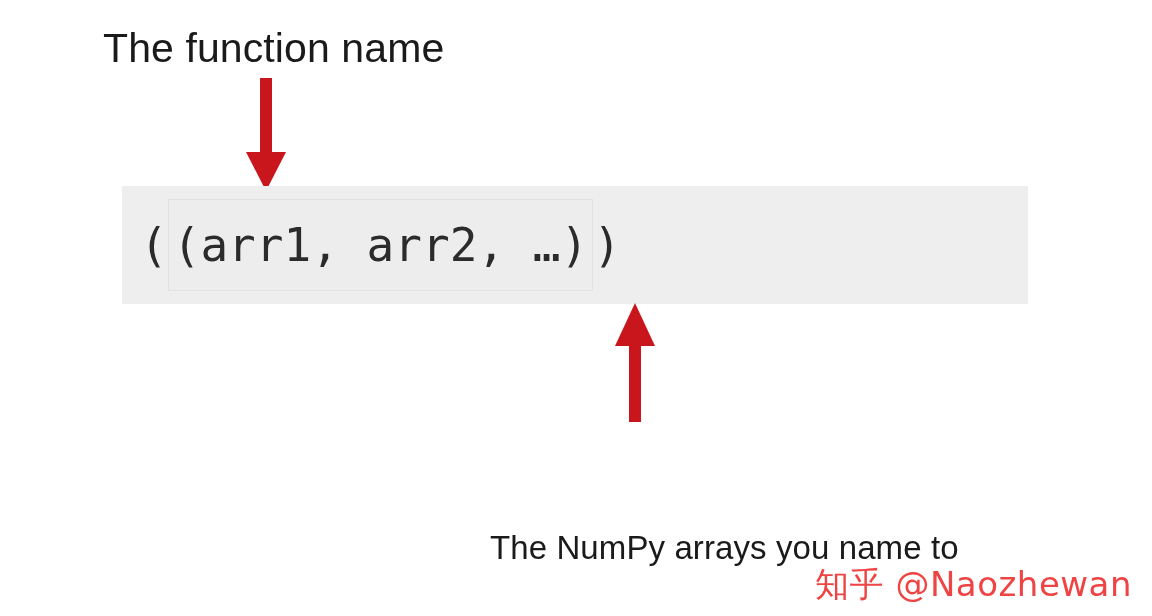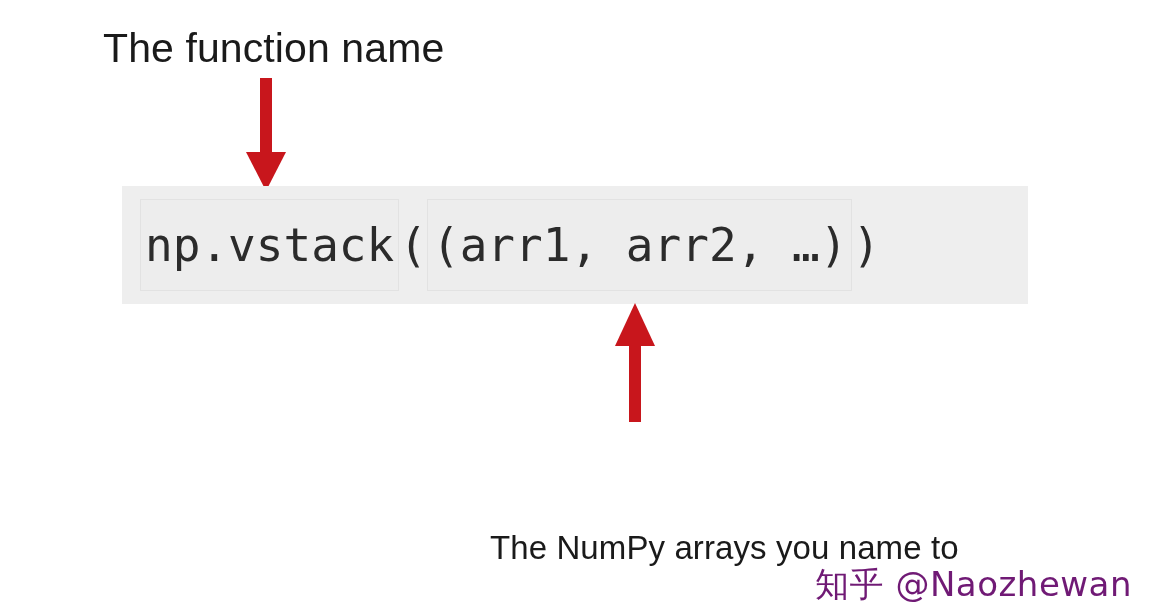--- a/index.html
+++ b/index.html
@@ -118,38 +118,37 @@
   #seg-args     { margin-left: 0px; text-align: center; }
 
   
   #watermark {
     position: absolute;
     right: 20px;
     bottom: 10px;
     font-family: "DejaVu Sans", sans-serif;
     font-size: 34px;
     line-height: 44px;
-    color: #701a75;
+    color: #ef4444;
     white-space: pre;
     letter-spacing: 0.5px;
   }
 </style>
 </head>
 <body>
 
 <div class="caption" id="caption-top">The function name</div>
 
 <svg class="arrow" id="arrow-down" viewBox="0 0 46 114" preserveAspectRatio="none">
   <rect x="17" y="0" width="12" height="76" fill="#C8161C"></rect>
   <polygon points="3,74 43,74 23,113" fill="#C8161C"></polygon>
 </svg>
 
 <div id="code-block">
   <div id="code-row">
-    <span class="code-text code-seg" id="seg-funcname">np.vstack</span>
     <span class="code-text code-plain" id="seg-open">(</span>
     <span class="code-text code-seg" id="seg-args">(arr1, arr2, …)</span>
     <span class="code-text code-plain" id="seg-close">)</span>
   </div>
 </div>
 
 <svg class="arrow" id="arrow-up" viewBox="0 0 46 122" preserveAspectRatio="none">
   <rect x="17" y="42" width="12" height="80" fill="#C8161C"></rect>
   <polygon points="3,46 43,46 23,3" fill="#C8161C"></polygon>
 </svg>

